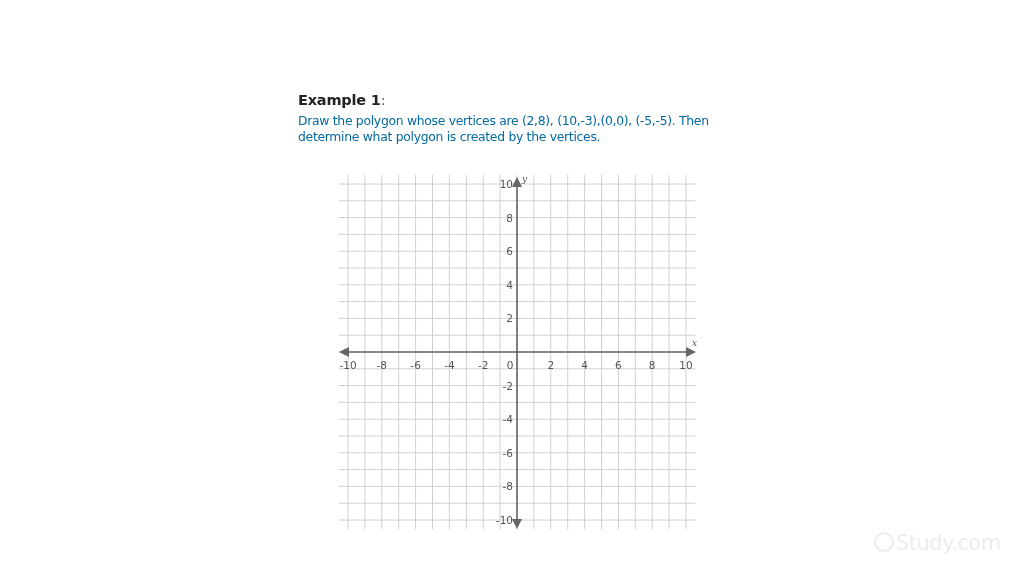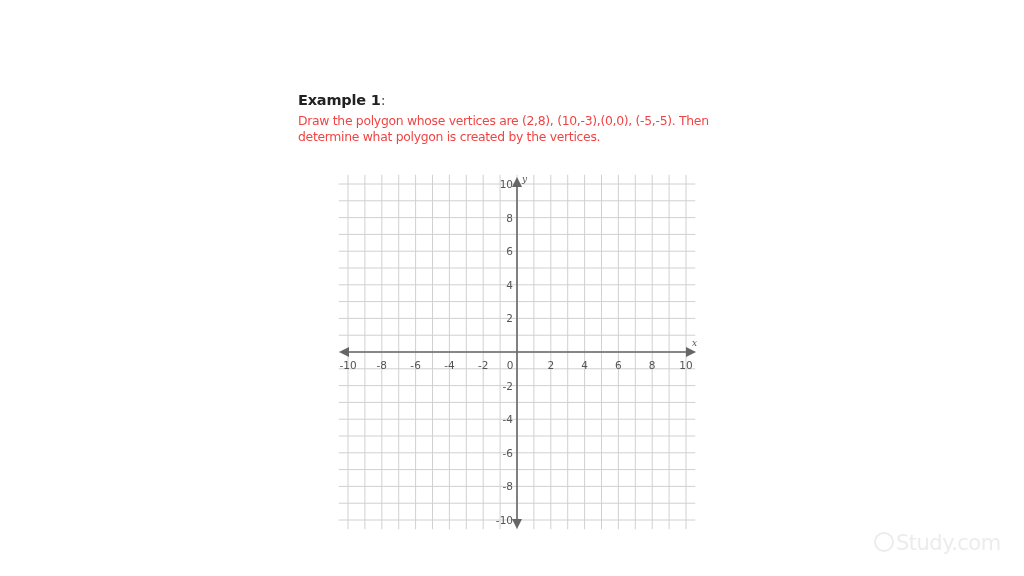--- a/index.html
+++ b/index.html
@@ -1,19 +1,19 @@
 <!DOCTYPE html>
 <html><head>
 <meta charset="utf-8">
 <style>
   html, body { margin:0; padding:0; }
   body { width:1024px; height:576px; background:#ffffff; position:relative; overflow:hidden; font-family:"DejaVu Sans", sans-serif; }
   .title { position:absolute; left:298px; top:92px; font-size:14.5px; font-weight:bold; color:#222; letter-spacing:-0.2px; }
   .title .colon { font-weight:normal; color:#555; }
-  .body-text { position:absolute; left:298px; top:113px; width:420px; font-size:12.4px; line-height:16px; color:#ef4444; letter-spacing:-0.3px; }
+  .body-text { position:absolute; left:298px; top:113px; width:420px; font-size:12.4px; line-height:16px; color:#0369a1; letter-spacing:-0.3px; }
   svg.graph { position:absolute; left:0; top:0; }
   .tick { font-family:"DejaVu Sans", sans-serif; font-size:10.5px; fill:#555; }
   .axis-label { font-family:"DejaVu Serif", serif; font-style:italic; font-size:9px; fill:#555; }
   .watermark { position:absolute; left:874px; top:531px; font-size:21px; color:#ececec; font-family:"DejaVu Sans", sans-serif; letter-spacing:-0.5px; }
   .watermark .circ { display:inline-block; width:16px; height:16px; border:2.5px solid #ececec; border-radius:50%; vertical-align:-2px; margin-right:2px; position:relative; }
 </style>
 </head>
 <body>
 
 <div class="title"><span>Example 1</span><span class="colon">:</span></div>

